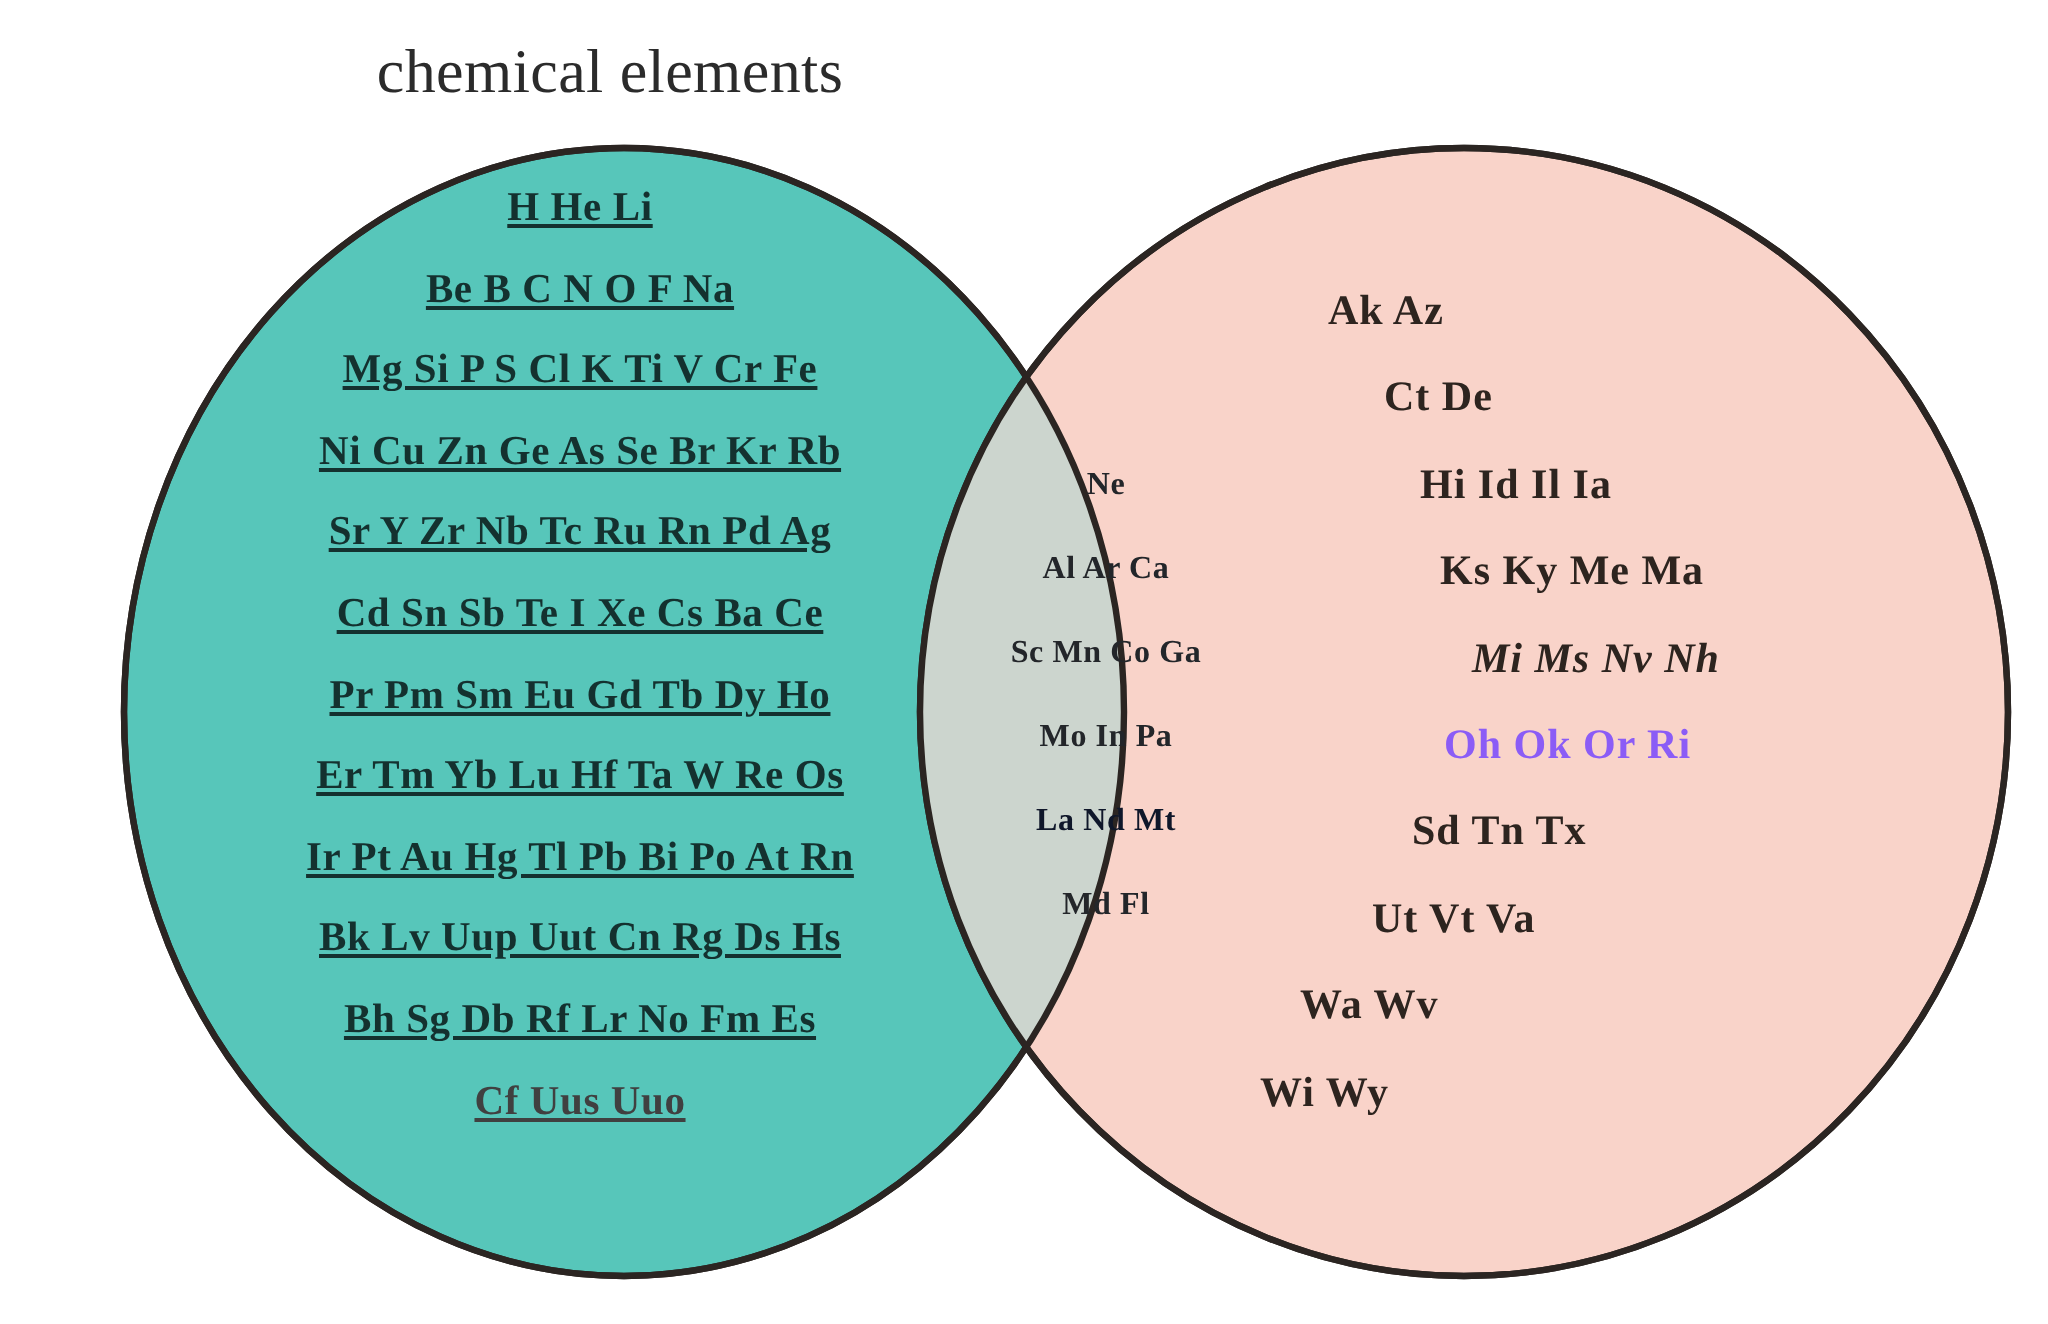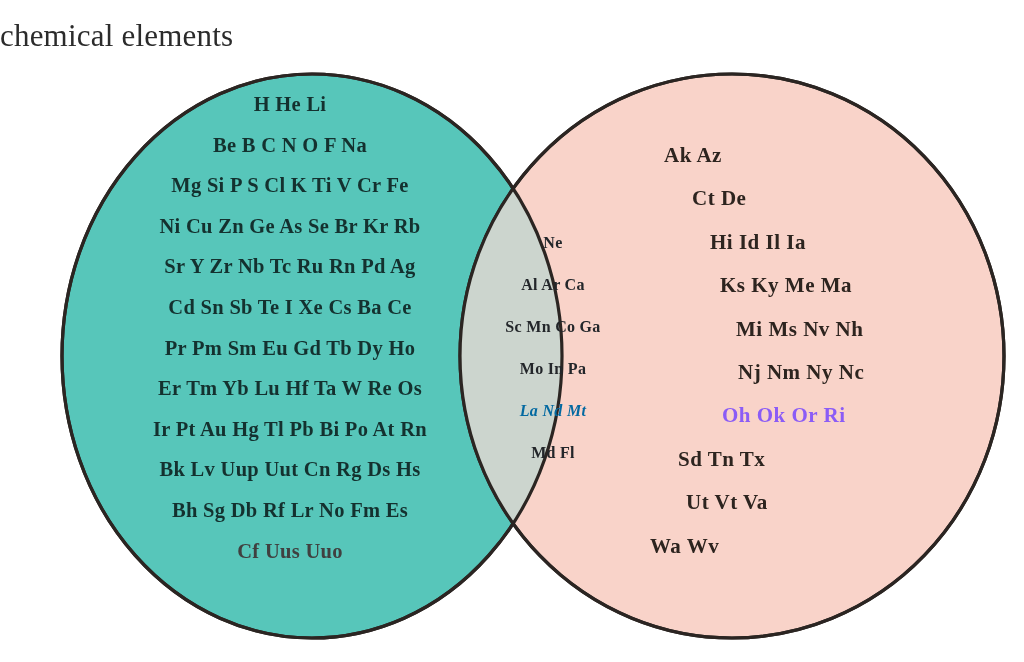--- a/index.html
+++ b/index.html
@@ -32,21 +32,21 @@
     font-size: 31px;
     font-weight: 400;
     color: #2b2b2b;
     white-space: nowrap;
     letter-spacing: 0.2px;
   }
   #title-left {
     left: 0;
     top: 18px;
     width: 610px;
-    text-align: left;
+    text-align: center;
   }
   #title-right {
     left: 560px;
     top: 18px;
     width: 380px;
     text-align: center;
   }
   .col {
     position: absolute;
     display: flex;
@@ -64,20 +64,21 @@
     left: 60px;
     top: 84px;
     width: 460px;
     align-items: center;
   }
   #left-list .row-line {
     font-size: 20.5px;
     line-height: 40.6px;
     color: #14312f;
     letter-spacing: 0.3px;
+    text-decoration: underline;
   }
   
   #mid-list {
     left: 478px;
     top: 222px;
     width: 150px;
     align-items: center;
   }
   #mid-list .row-line {
     font-size: 16px;
@@ -96,24 +97,24 @@
   #right-list .row-line {
     font-size: 21px;
     line-height: 43.4px;
     color: #2d241f;
     letter-spacing: 0.5px;
   }
   .r-ind-0  { margin-left: 46px; }
   .r-ind-1  { margin-left: 74px; }
   .r-ind-2  { margin-left: 92px; }
   .r-ind-3  { margin-left: 102px; }
-  .r-ind-4  { margin-left: 118px; }
+  .r-ind-4  { margin-left: 118px; font-style: italic; }
   .r-ind-5  { margin-left: 120px; }
   .r-ind-6  { margin-left: 104px; }
-  .r-ind-7  { margin-left: 60px; }
+  .r-ind-7  { margin-left: 88px; }
   .r-ind-8  { margin-left: 68px; }
   .r-ind-9  { margin-left: 32px; }
   .r-ind-10 { margin-left: 12px; }
 </style>
 </head>
 <body>
 
 <div id="stage" style="background: rgb(255, 255, 255);">
 
   <svg id="venn-svg" viewBox="0 0 1024 662" aria-hidden="true">
@@ -154,30 +155,30 @@
     <div class="row-line" style="color: rgb(20, 49, 47);">Bk Lv Uup Uut Cn Rg Ds Hs</div>
     <div class="row-line" style="color: rgb(20, 49, 47);">Bh Sg Db Rf Lr No Fm Es</div>
     <div class="row-line" style="color: #404040;">Cf Uus Uuo</div>
   </div>
 
   <div class="col" id="mid-list">
     <div class="row-line" style="color: rgb(35, 38, 42);">Ne</div>
     <div class="row-line" style="color: rgb(35, 38, 42);">Al Ar Ca</div>
     <div class="row-line" style="color: rgb(35, 38, 42);">Sc Mn Co Ga</div>
     <div class="row-line" style="color: rgb(35, 38, 42);">Mo In Pa</div>
-    <div class="row-line" style="color: #0369a1; font-style: italic;">La Nd Mt</div>
+    <div class="row-line" style="color: #0f172a;">La Nd Mt</div>
     <div class="row-line" style="color: rgb(35, 38, 42);">Md Fl</div>
   </div>
 
   <div class="col" id="right-list">
     <div class="row-line r-ind-0" style="color: rgb(45, 36, 31);">Ak   Az</div>
     <div class="row-line r-ind-1" style="color: rgb(45, 36, 31);">Ct   De</div>
     <div class="row-line r-ind-2" style="color: rgb(45, 36, 31);">Hi   Id   Il   Ia</div>
     <div class="row-line r-ind-3" style="color: rgb(45, 36, 31);">Ks   Ky   Me   Ma</div>
     <div class="row-line r-ind-4" style="color: rgb(45, 36, 31);">Mi   Ms   Nv   Nh</div>
-    <div class="row-line r-ind-5" style="color: rgb(45, 36, 31);">Nj   Nm   Ny   Nc</div>
     <div class="row-line r-ind-6" style="color: #8b5cf6;">Oh   Ok   Or   Ri</div>
     <div class="row-line r-ind-7" style="color: rgb(45, 36, 31);">Sd   Tn   Tx</div>
     <div class="row-line r-ind-8" style="color: rgb(45, 36, 31);">Ut   Vt   Va</div>
     <div class="row-line r-ind-9" style="color: rgb(45, 36, 31);">Wa   Wv</div>
+    <div class="row-line r-ind-10" style="color: rgb(45, 36, 31);">Wi   Wy</div>
   </div>
 
 </div>
 
 </body></html>

